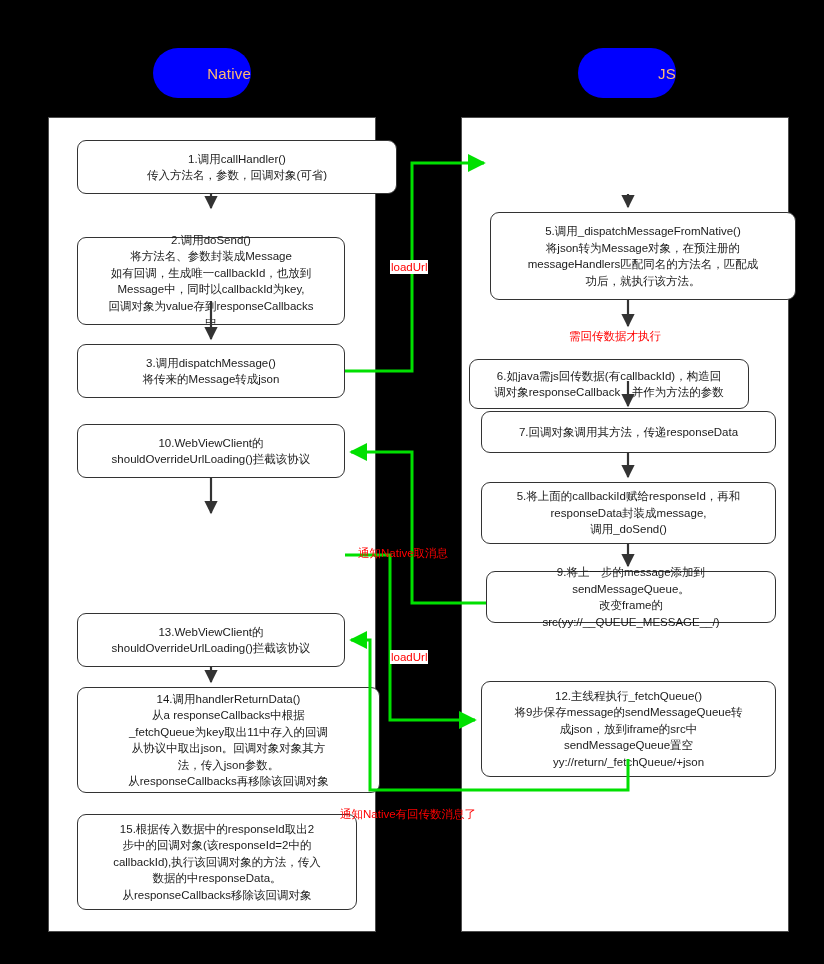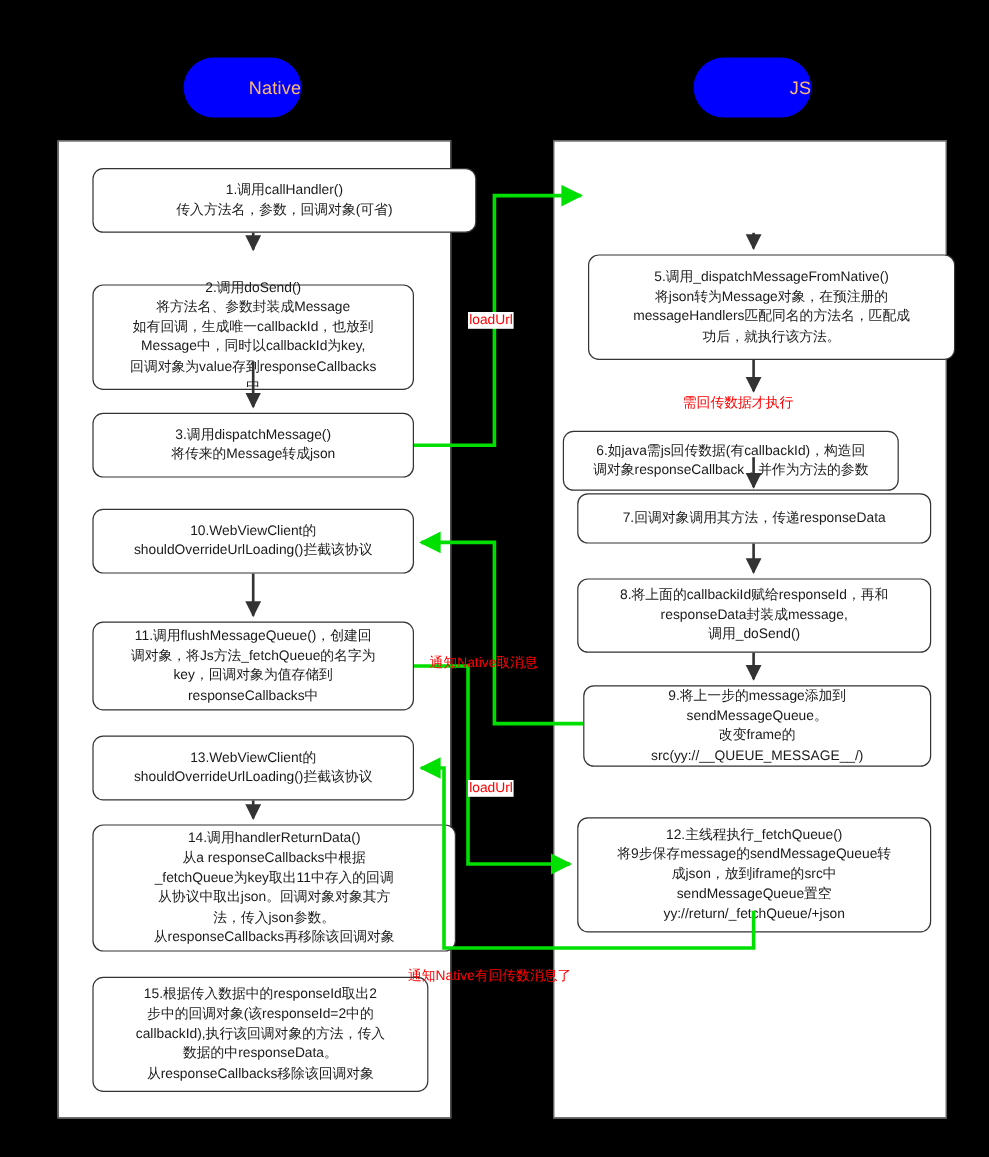--- a/index.html
+++ b/index.html
@@ -110,24 +110,20 @@
 Message中，同时以callbackId为key,
 回调对象为value存到responseCallbacks
 中</div>
 
   <div class="node" style="left:77px; top:344px; width:268px; height:54px;">3.调用dispatchMessage()
 将传来的Message转成json</div>
 
   <div class="node" style="left:77px; top:424px; width:268px; height:54px;">10.WebViewClient的
 shouldOverrideUrlLoading()拦截该协议</div>
 
-  <div class="node" style="left:77px; top:518px; width:268px; height:74px;">11.调用flushMessageQueue()，创建回
-调对象，将Js方法_fetchQueue的名字为
-key，回调对象为值存储到
-responseCallbacks中</div>
 
   <div class="node" style="left:77px; top:613px; width:268px; height:54px;">13.WebViewClient的
 shouldOverrideUrlLoading()拦截该协议</div>
 
   <div class="node" style="left:77px; top:687px; width:303px; height:106px;">14.调用handlerReturnData()
 从a responseCallbacks中根据
 _fetchQueue为key取出11中存入的回调
 从协议中取出json。回调对象对象其方
 法，传入json参数。
 从responseCallbacks再移除该回调对象</div>
@@ -142,25 +138,25 @@
   <div class="node" style="left:490px; top:212px; width:306px; height:88px;">5.调用_dispatchMessageFromNative()
 将json转为Message对象，在预注册的
 messageHandlers匹配同名的方法名，匹配成
 功后，就执行该方法。</div>
 
   <div class="node" style="left:469px; top:331px; width:280px; height:50px;margin-top:28px;">6.如java需js回传数据(有callbackId)，构造回
 调对象responseCallback，并作为方法的参数</div>
 
   <div class="node" style="left:481px; top:411px; width:295px; height:42px;">7.回调对象调用其方法，传递responseData</div>
 
-  <div class="node" style="left:481px; top:482px; width:295px; height:62px;">8.将上面的callbackiId赋给responseId，再和
+  <div class="node" style="left:481px; top:482px; width:295px; height:62px;">5.将上面的callbackiId赋给responseId，再和
 responseData封装成message,
 调用_doSend()</div>
 
-  <div class="node" style="left:486px; top:571px; width:290px; height:68px;">9.将上一步的message添加到
+  <div class="node" style="left:486px; top:571px; width:290px; height:52px;">9.将上一步的message添加到
 sendMessageQueue。
 改变frame的
 src(yy://__QUEUE_MESSAGE__/)</div>
 
   <div class="node" style="left:481px; top:681px; width:295px; height:96px;">12.主线程执行_fetchQueue()
 将9步保存message的sendMessageQueue转
 成json，放到iframe的src中
 sendMessageQueue置空
 yy://return/_fetchQueue/+json</div>
 

